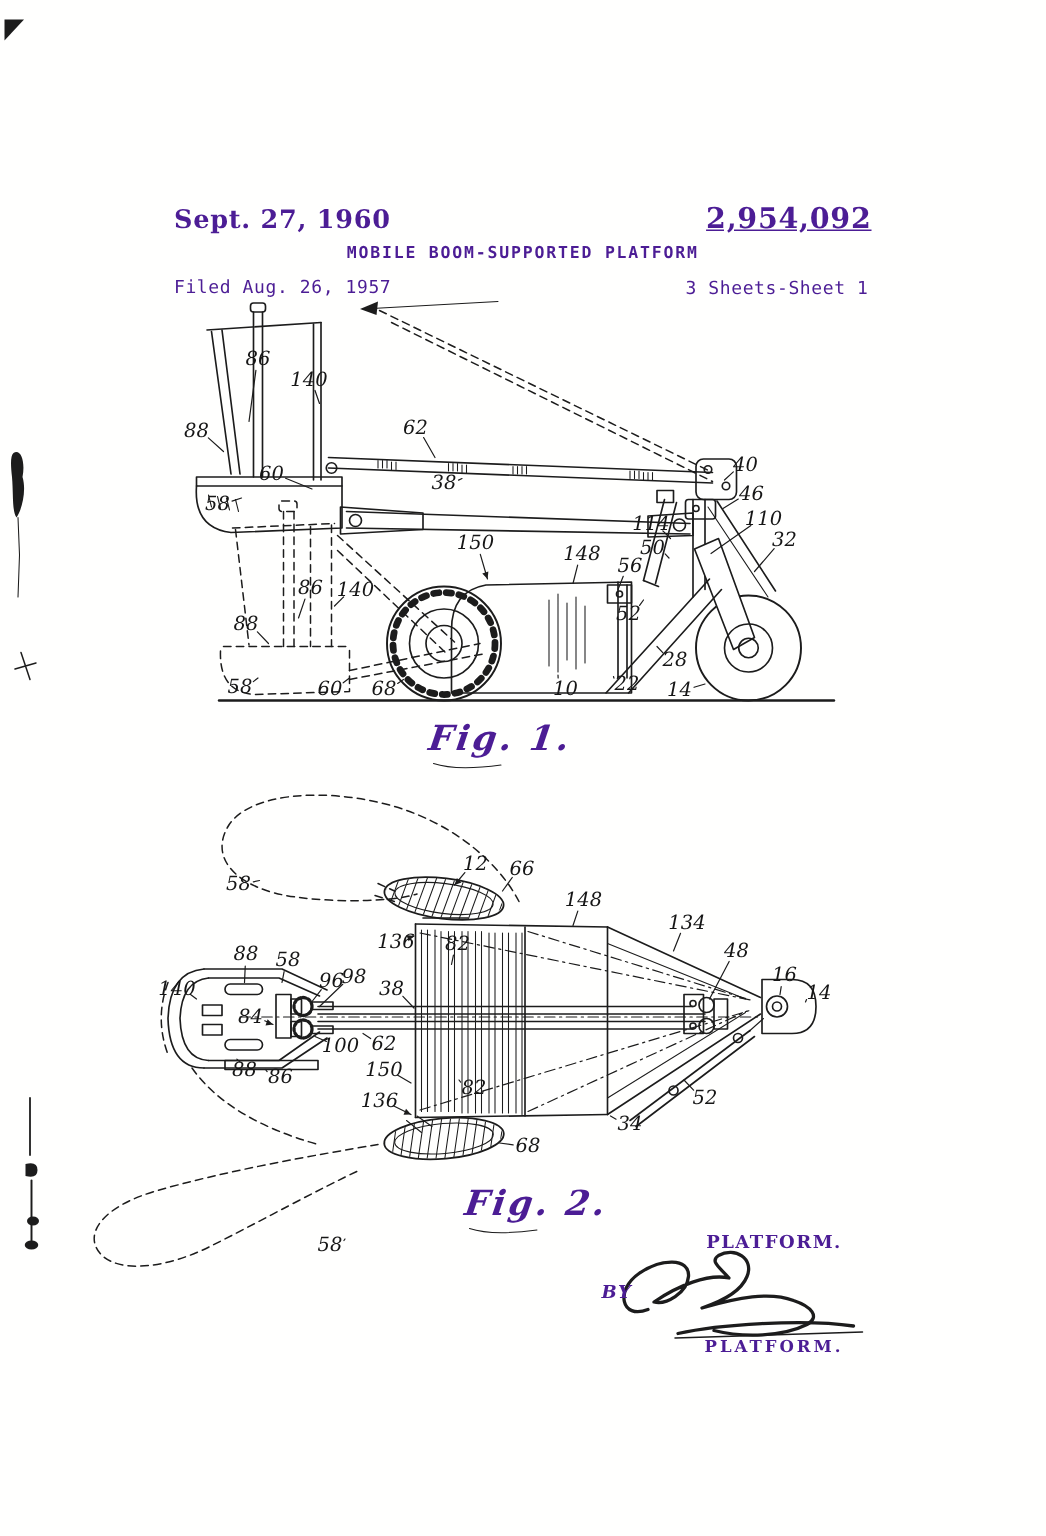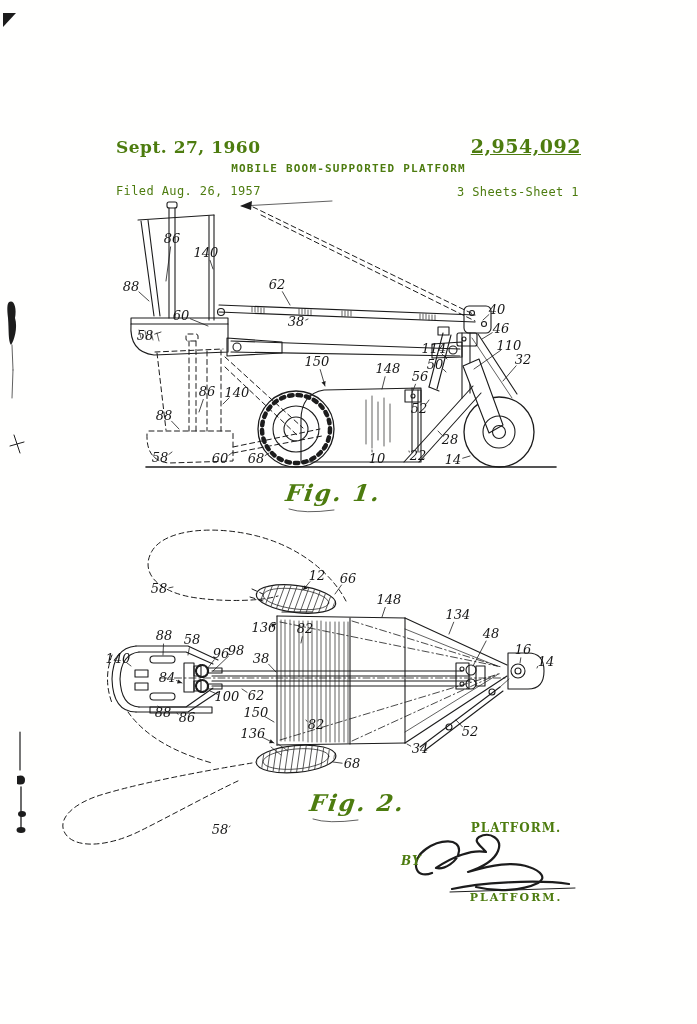--- a/index.html
+++ b/index.html
@@ -1,17 +1,17 @@
 <!DOCTYPE html>
 <html><head>
 <meta charset="utf-8">
 <style>
   html,body{margin:0;padding:0;background:#ffffff;}
   .page{position:relative;width:697px;height:1024px;background:#fffffe;overflow:hidden;
-        font-family:"DejaVu Serif",serif;color:#4d7c0f;}
+        font-family:"DejaVu Serif",serif;color:#4c1d95;}
   .abs{position:absolute;}
   
   .h-date{left:116px;top:137px;font:bold 17px "DejaVu Serif",serif;letter-spacing:.5px;}
   .h-name{left:0;top:141px;width:697px;text-align:center;
           font:bold 13.5px "DejaVu Sans",sans-serif;letter-spacing:1.6px;}
   .h-num{right:116px;top:135px;font:bold 19px "DejaVu Serif",serif;letter-spacing:.5px;text-decoration:underline;}
   .h-title{left:0;top:162px;width:697px;text-align:center;
            font:bold 11px "DejaVu Sans Mono",monospace;letter-spacing:1.2px;}
   .h-filed{left:116px;top:184px;font:12px "DejaVu Sans Mono",monospace;letter-spacing:.4px;}
   .h-sheet{right:118px;top:185px;font:12px "DejaVu Sans Mono",monospace;letter-spacing:.4px;}

